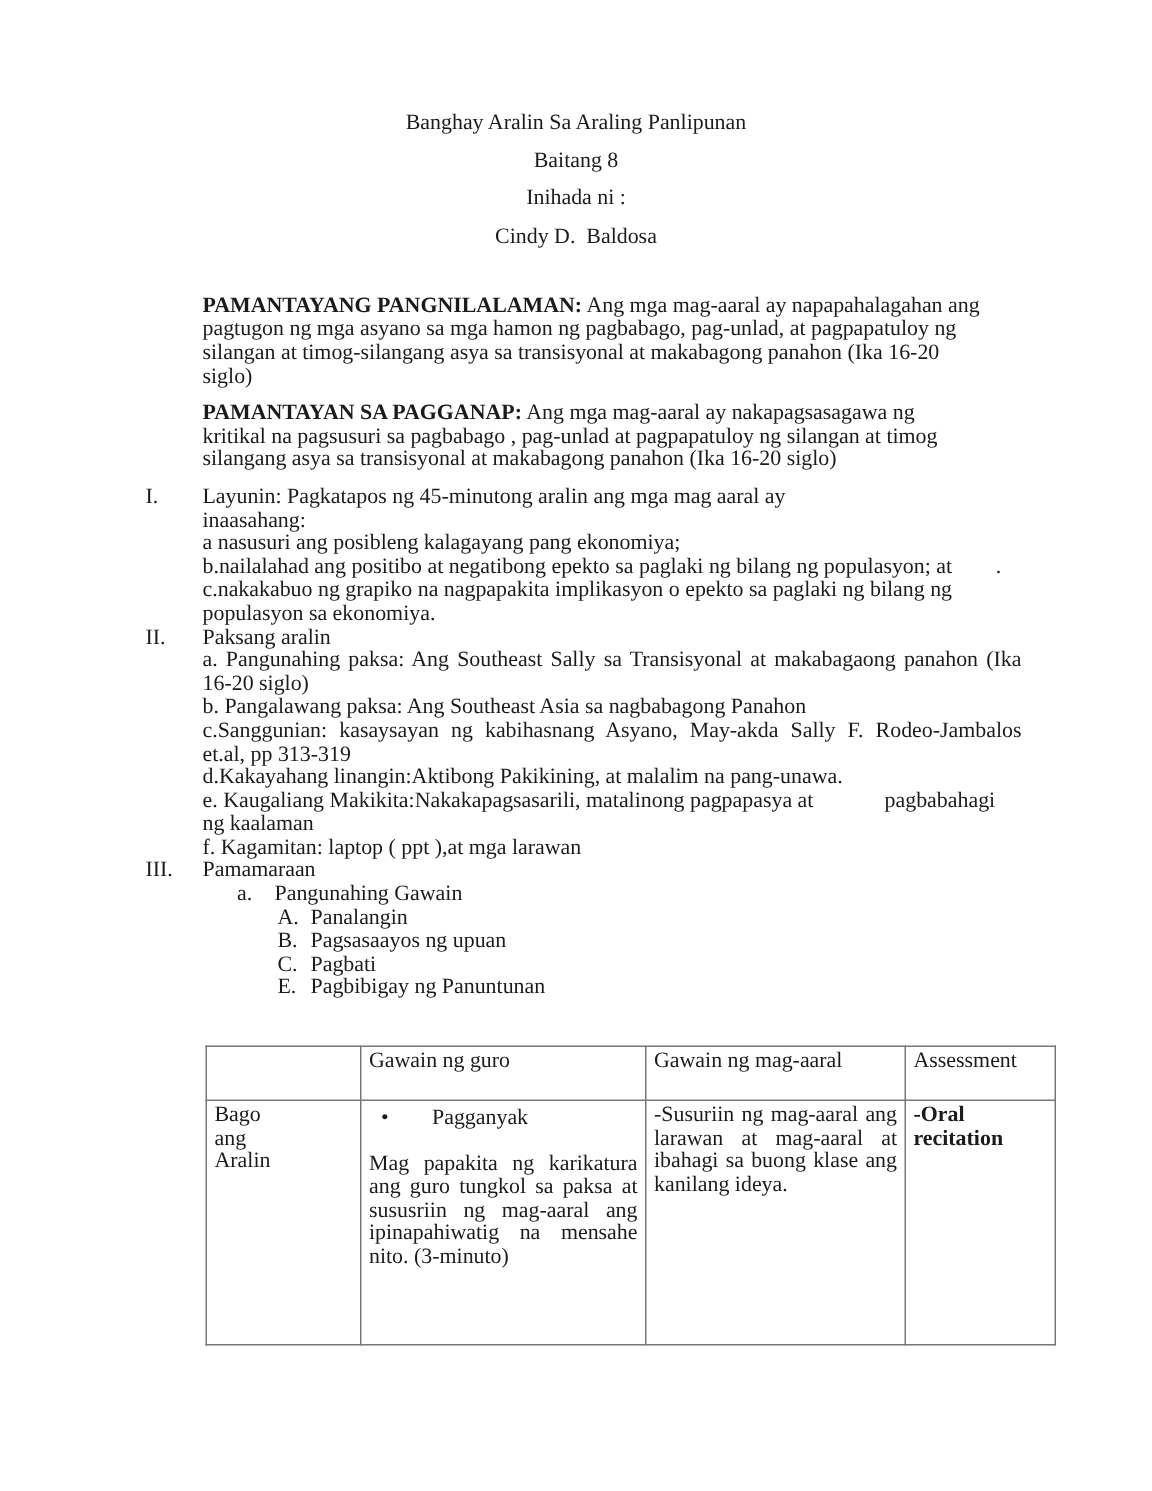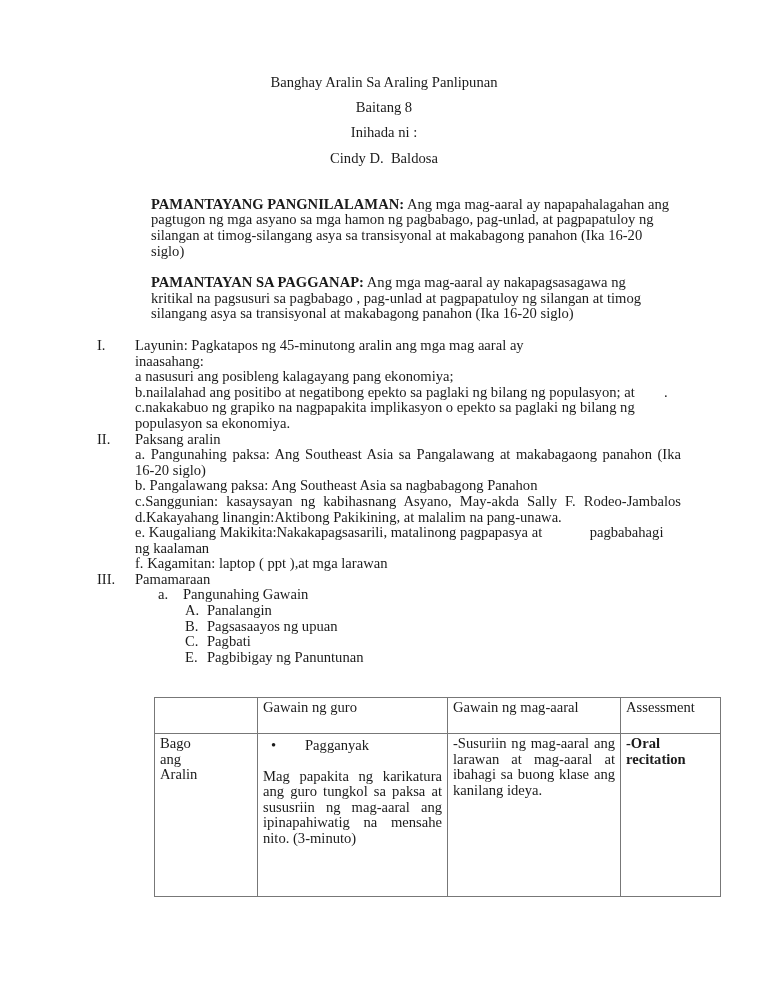--- a/index.html
+++ b/index.html
@@ -6,34 +6,34 @@
   .page {
     position:relative; width:768px; height:994px; background:#ffffff;
     font-family:"Liberation Serif", serif; font-size:14.6px; color:#1b1b1b;
     overflow:hidden;
   }
   
   .title-block { padding-top:70px; text-align:center; }
   .tline { line-height:25.2px; white-space:pre; }
   
   .content { margin:26px 87px 0 135px; }
-  .para { margin:16px; line-height:15.6px; white-space:pre; }
+  .para { margin:0; line-height:15.6px; white-space:pre; }
   .para b { font-weight:bold; }
   .p2 { margin-top:9px; }
   
   .outline { margin-top:9px; }
   .oline { position:relative; line-height:15.6px; min-height:15.6px; white-space:nowrap; }
   .oline .onum { position:absolute; left:-38px; top:0; }
   .oline.j { text-align:justify; text-align-last:justify; }
   .oline.sub1 { padding-left:23px; }
   .oline.sub1 .marker { display:inline-block; width:25px; }
   .oline.sub2 { padding-left:50px; }
   .oline.sub2 .marker { display:inline-block; width:22px; }
   
-  .matrix { position:absolute; left:154px; top:697px; width:566px; border-collapse:collapse; table-layout:fixed; }
+  .matrix { position:absolute; left:137px; top:697px; width:566px; border-collapse:collapse; table-layout:fixed; }
   .matrix td { border:1px solid #777; vertical-align:top; padding:2px 5px; line-height:15.6px; }
   .matrix tr.hdr td { height:31px; }
   .stage-cell { height:158px; }
   .stage-l1 { display:flex; justify-content:space-between;flex-direction:column; }
   .bullet-line { margin-top:2px; margin-left:8px; }
   .bullet { display:inline-block; width:10px; }
   .bullet-label { margin-left:24px; }
   .cell-par { margin-top:15px; text-align:justify; }
   .mag-cell { padding-top:46px; }
   .mag-cell .cell-par { margin-top:0; }
@@ -62,24 +62,25 @@
 silangang asya sa transisyonal at makabagong panahon (Ika 16-20 siglo)</span></p>
 
     <div class="outline">
       <div class="oline"><span class="onum">I.</span><span>Layunin: Pagkatapos ng 45-minutong aralin ang mga mag aaral ay</span></div>
       <div class="oline"><span>inaasahang:</span></div>
       <div class="oline"><span>a nasusuri ang posibleng kalagayang pang ekonomiya;</span></div>
       <div class="oline"><span>b.nailalahad ang positibo at negatibong epekto sa paglaki ng bilang ng populasyon; at&nbsp;&nbsp;&nbsp;&nbsp;&nbsp;&nbsp;&nbsp;&nbsp;.</span></div>
       <div class="oline"><span>c.nakakabuo ng grapiko na nagpapakita implikasyon o epekto sa paglaki ng bilang ng</span></div>
       <div class="oline"><span>populasyon sa ekonomiya.</span></div>
       <div class="oline"><span class="onum">II.</span><span>Paksang aralin</span></div>
-      <div class="oline j"><span>a. Pangunahing paksa: Ang Southeast Asia sa Pangalawang at makabagaong panahon (Ika</span></div>
+      <div class="oline j"><span>a. Pangunahing paksa: Ang Southeast Sally sa Transisyonal at makabagaong panahon (Ika</span></div>
       <div class="oline"><span>16-20 siglo)</span></div>
       <div class="oline"><span>b. Pangalawang paksa: Ang Southeast Asia sa nagbabagong Panahon</span></div>
       <div class="oline j"><span>c.Sanggunian: kasaysayan ng kabihasnang Asyano, May-akda Sally F. Rodeo-Jambalos</span></div>
+      <div class="oline"><span>et.al, pp 313-319</span></div>
       <div class="oline"><span>d.Kakayahang linangin:Aktibong Pakikining, at malalim na pang-unawa.</span></div>
       <div class="oline"><span>e. Kaugaliang Makikita:Nakakapagsasarili, matalinong pagpapasya at&nbsp;&nbsp;&nbsp;&nbsp;&nbsp;&nbsp;&nbsp;&nbsp;&nbsp;&nbsp;&nbsp;&nbsp; pagbabahagi</span></div>
       <div class="oline"><span>ng kaalaman</span></div>
       <div class="oline"><span>f. Kagamitan: laptop ( ppt ),at mga larawan</span></div>
       <div class="oline"><span class="onum">III.</span><span>Pamamaraan</span></div>
       <div class="oline sub1"><span class="marker">a.</span><span>Pangunahing Gawain</span></div>
       <div class="oline sub2"><span class="marker">A.</span><span>Panalangin</span></div>
       <div class="oline sub2"><span class="marker">B.</span><span>Pagsasaayos ng upuan</span></div>
       <div class="oline sub2"><span class="marker">C.</span><span>Pagbati</span></div>
       <div class="oline sub2"><span class="marker">E.</span><span>Pagbibigay ng Panuntunan</span></div>

